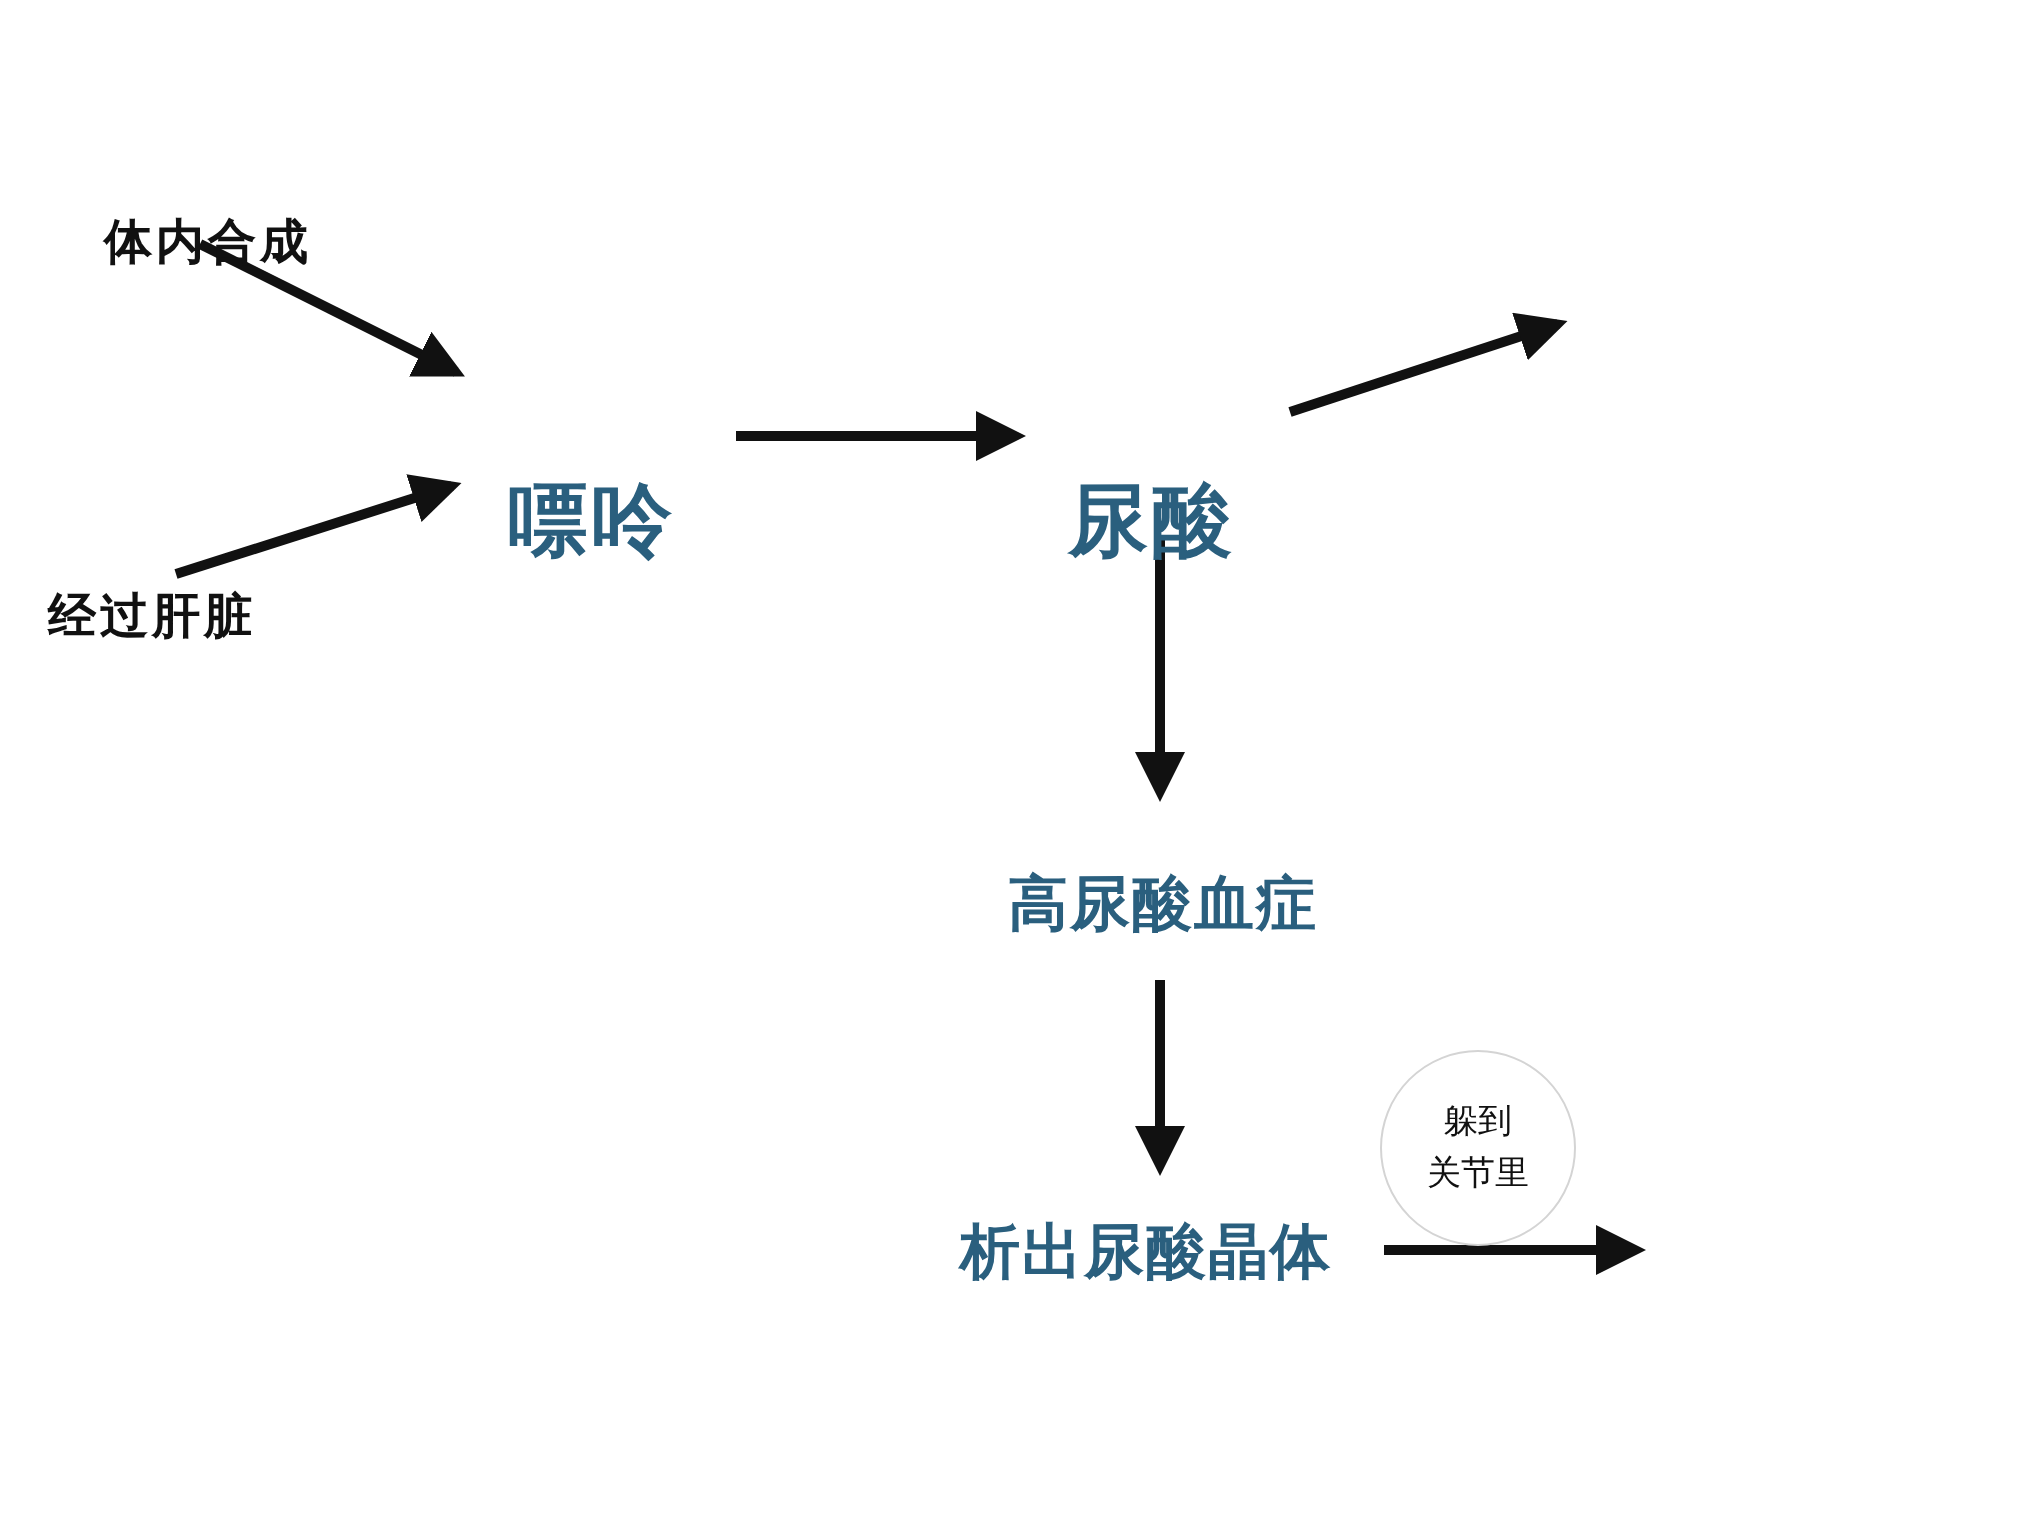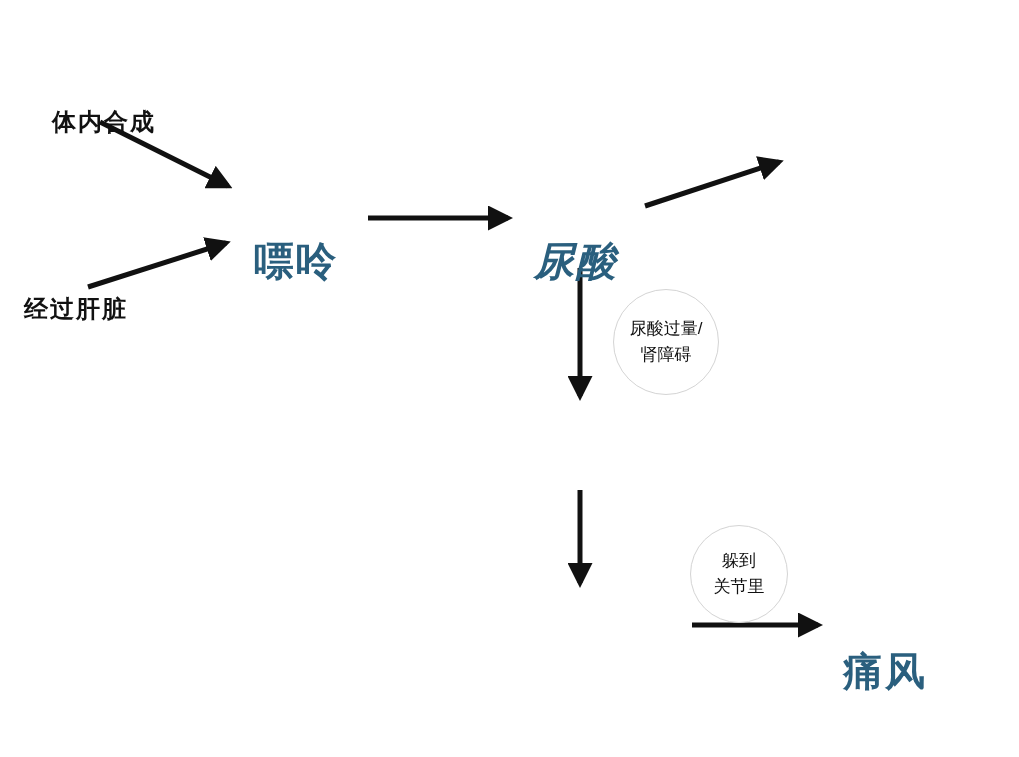--- a/index.html
+++ b/index.html
@@ -76,21 +76,21 @@
     justify-content:center;
     text-align:center;
     font-size:17px;
     color:var(--label-text);
     line-height:26px;
   }
   
   #lbl-body-synth{left:52px;top:86px;margin-top:23px;}
   #lbl-food-intake{left:24px;top:296px;}
   #node-purine{left:254px;top:194px;}
-  #node-uric-acid{left:534px;top:194px;font-style:italic;}
+  #node-uric-acid{left:534px;top:194px;}
   #lbl-excretion{left:793px;top:146px;}
   #node-hyperuricemia{left:504px;top:436px;}
   #node-crystals{left:480px;top:610px;}
   #node-gout{left:843px;top:604px;}
   #circle-liver{left:390px;top:118px;width:96px;height:96px;}
   #circle-excess{left:613px;top:289px;width:104px;height:104px;}
   #circle-joints{left:690px;top:525px;width:96px;height:96px;}
 </style>
 </head>
 <body>
@@ -114,28 +114,25 @@
 
   <div id="lbl-body-synth" class="txt side-label">体内合成</div>
 
   <div id="lbl-food-intake" class="txt side-label">经过肝脏</div>
 
   <div id="node-purine" class="txt node node-big">嘌呤</div>
 
   <div id="node-uric-acid" class="txt node node-big">尿酸</div>
 
 
+  <div id="node-hyperuricemia" class="txt node node-mid">高尿酸血症</div>
+
+  <div id="node-crystals" class="txt node node-mid">析出尿酸晶体</div>
 
 
-  <div id="node-gout" class="txt node node-big">痛风</div>
 
-
-  <div id="circle-excess" class="circle">
-    <span>尿酸过量/</span>
-    <span>肾障碍</span>
-  </div>
 
   <div id="circle-joints" class="circle">
     <span>躲到</span>
     <span>关节里</span>
   </div>
 
 </div>
 
 </body></html>

